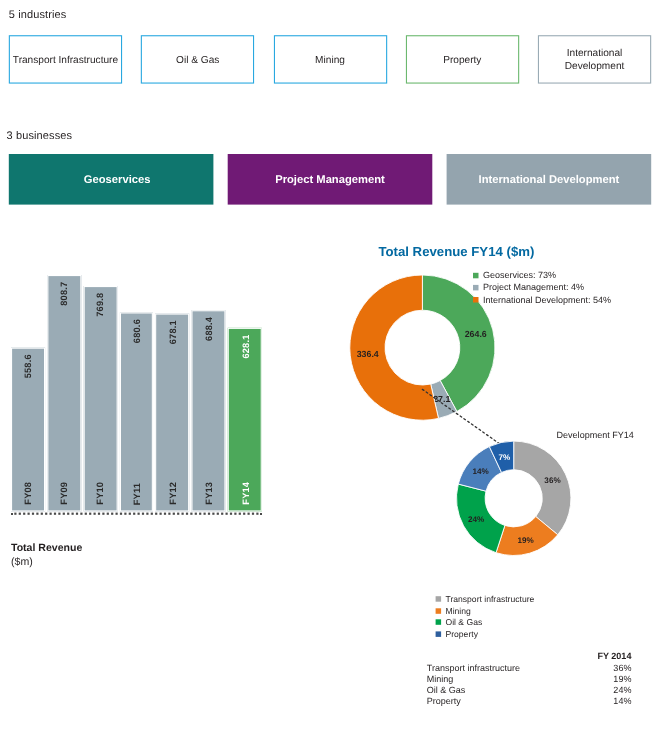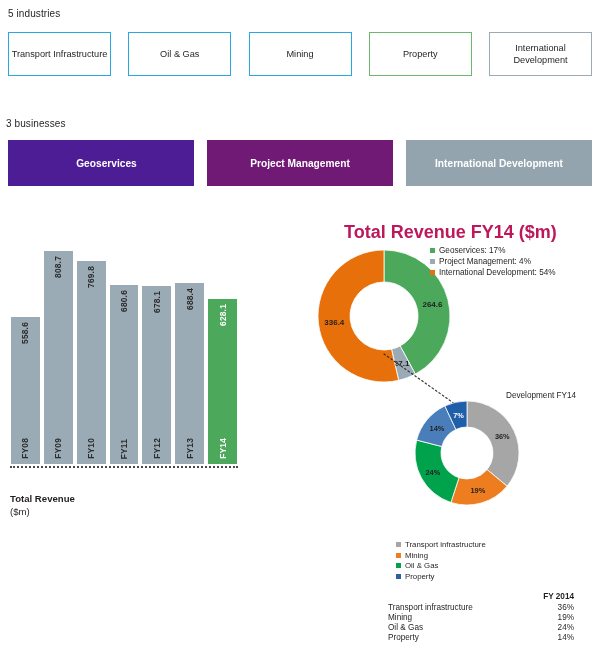--- a/index.html
+++ b/index.html
@@ -134,23 +134,23 @@
     line-height: 13px;
     color: #231f20;
   }
   #bar-caption .unit { font-weight: normal; }
 
   
   #donut-title {
     position: absolute;
     left: 344px;
     top: 222px;
-    font-size: 18px;
-    font-weight: bold;
-    color: #be185d;
+    font-size: 12px;
+    font-weight: bold;
+    color: #0369a1;
   }
 
   #donut-main-wrap {
     position: absolute;
     left: 314px;
     top: 246px;
     width: 140px;
     height: 140px;
   }
   #donut-small-wrap {
@@ -281,21 +281,21 @@
     <span>Property</span>
   </div>
   <div class="industry-box" style="border-color: rgb(154, 171, 181);">
     <span>International Development</span>
   </div>
 </div>
 
 <div class="section-heading" id="heading-businesses">3 businesses</div>
 
 <div id="businesses-row">
-  <div class="business-box" style="background: #4c1d95; padding-left: 11px;">
+  <div class="business-box" style="background: #0f766e; padding-left: 11px;">
     <span>Geoservices</span>
   </div>
   <div class="business-box" style="background: #701a75;">
     <span>Project Management</span>
   </div>
   <div class="business-box" style="background: rgb(148, 164, 174);">
     <span>International Development</span>
   </div>
 </div>
 
@@ -347,21 +347,21 @@
       <path d="M 101.33304053177375 128.08821370152663 A 66 66 0 0 1 84.63350327895543 134.35728848999779 L 77.53847138612856 103.15375467666553 A 34 34 0 0 0 86.14126330424708 99.92423130078643 Z" fill="#9aabb5" stroke="#ffffff" stroke-width="0.8"></path>
       <text x="87.57275497065922" y="119.81023694386914" text-anchor="middle" class="slice-label">27.1</text>
       <path d="M 84.63350327895543 134.35728848999779 A 66 66 0 1 1 69.99999999999999 4 L 70 36 A 34 34 0 1 0 77.53847138612856 103.15375467666553 Z" fill="#e8700a" stroke="#ffffff" stroke-width="0.8"></path>
       <text x="20.312093628496577" y="78.57780964328373" text-anchor="middle" class="slice-label">336.4</text>
     </svg>
 </div>
 
 <div id="donut-legend">
   <div class="legend-row">
     <span class="swatch" style="background: rgb(76, 168, 90);"></span>
-    <span>Geoservices: 17%</span>
+    <span>Geoservices: 73%</span>
   </div>
   <div class="legend-row">
     <span class="swatch" style="background: rgb(154, 171, 181);"></span>
     <span>Project Management: 4%</span>
   </div>
   <div class="legend-row">
     <span class="swatch" style="background: rgb(232, 112, 10);"></span>
     <span>International Development: 54%</span>
   </div>
 </div>

